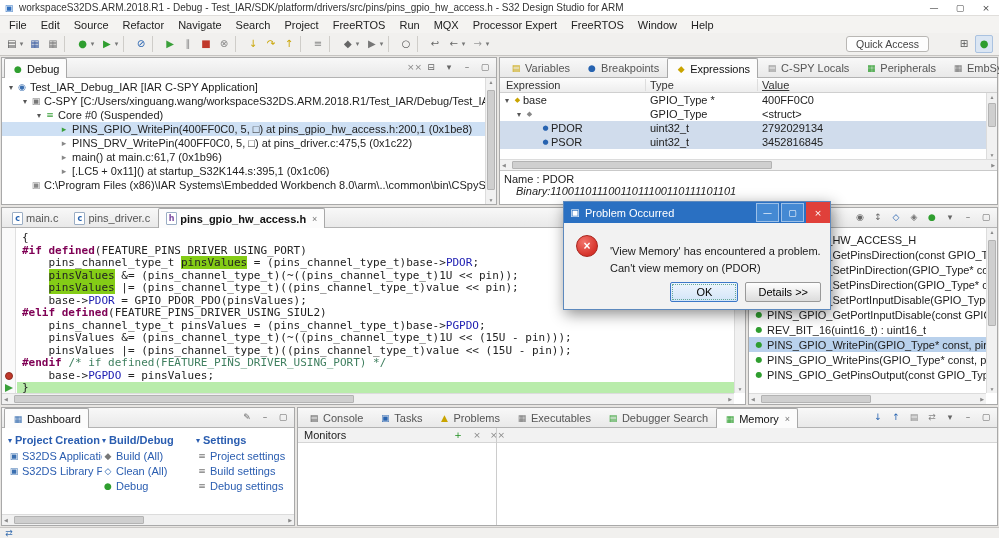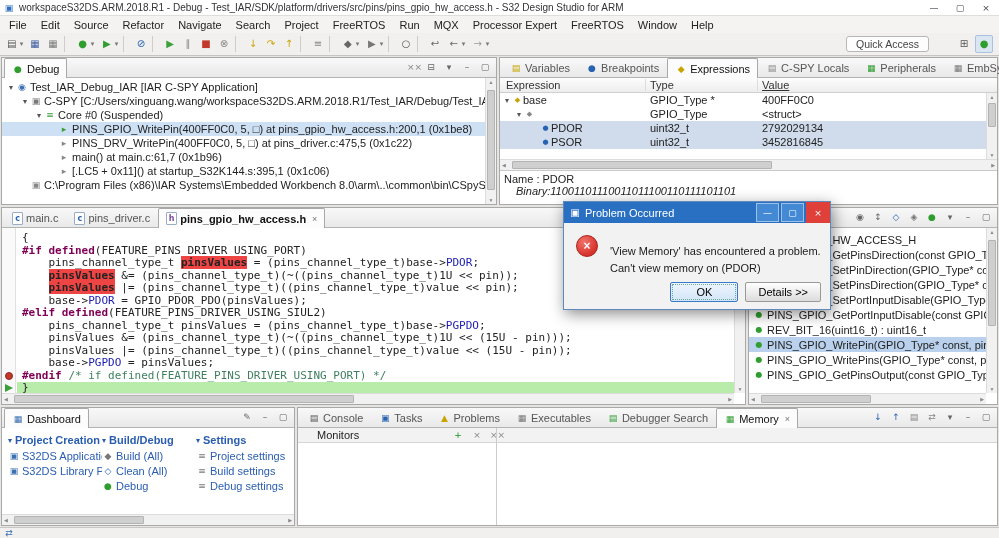--- a/index.html
+++ b/index.html
@@ -72,21 +72,21 @@
   #expr-detail .bin{padding-left:12px;font-style:italic;}
   
   #editor-pane{left:1px;top:207px;width:745px;height:198px;}
   #editor-gutter{position:absolute;left:0;top:20px;bottom:11px;width:14px;background:#fafafa;border-right:1px solid #e0e0e0;}
   #code-area{position:absolute;left:15px;top:20px;right:11px;bottom:11px;overflow:hidden;padding-top:4px;background:#fff;}
   .code-line{white-space:pre;height:12.5px;line-height:12.5px;font-family:"DejaVu Sans Mono",monospace;font-size:11px;padding-left:5px;}
   .code-line.current{background:#b9ecab;}
   .pp{color:#7f0055;font-weight:bold;}
   .cmt{color:#3f7f5f;}
   .field{color:#1a1ab0;}
-  .occ{background:#ef4444;font-weight:bold;}
+  .occ{background:#84cc16;font-weight:normal;}
   .marker{position:absolute;}
   .marker.breakpoint{left:3px;width:8px;height:8px;border-radius:50%;background:#c0392b;border:1px solid #8e2a20;}
   .marker.instruction-pointer{left:3px;width:0;height:0;border-left:8px solid #3aa03a;border-top:4px solid transparent;border-bottom:4px solid transparent;}
   #editor-vscroll{right:0;top:20px;bottom:11px;}
   #editor-hscroll{left:0;right:11px;bottom:0;}
   
   #outline-pane{left:748px;top:207px;width:250px;height:198px;}
   #outline-body{position:absolute;left:0;right:11px;top:20px;bottom:11px;overflow:hidden;padding-top:4px;}
   .orow{display:flex;align-items:center;height:15px;white-space:nowrap;font-size:11px;padding-left:4px;}
   .orow .ic{font-size:8px;}
@@ -99,21 +99,21 @@
   #dash-body{position:absolute;left:0;right:0;top:20px;bottom:11px;display:flex;padding:4px 0 0 6px;overflow:hidden;}
   .dash-col{width:94px;flex:none;overflow:hidden;}
   .dash-h{color:#2a5db0;font-weight:bold;height:16px;display:flex;align-items:center;white-space:nowrap;}
   .dash-h::before{content:"▾";font-size:8px;margin-right:3px;color:#2a5db0;}
   .dash-item{color:#2a5db0;height:15px;display:flex;align-items:center;white-space:nowrap;overflow:hidden;}
   .dash-item .txt{margin-left:2px;}
   #dash-hscroll{left:0;right:0;bottom:0;}
   
   #console-pane{left:297px;top:407px;width:701px;height:119px;}
   #console-body{position:absolute;left:0;right:0;top:20px;bottom:0;background:#fff;}
-  .mon-header{position:absolute;left:0;right:0;top:0;height:15px;background:#f2f2f2;border-bottom:1px solid #d5d5d5;display:flex;align-items:center;padding-left:19px;}
+  .mon-header{position:absolute;left:0;right:0;top:0;height:15px;background:#f2f2f2;border-bottom:1px solid #d5d5d5;display:flex;align-items:center;padding-left:6px;}
   .mon-icons{position:absolute;left:152px;display:flex;gap:3px;align-items:center;}
   #mon-divider{position:absolute;left:198px;top:0;bottom:0;width:1px;background:#cccccc;}
   
   #statusbar{position:absolute;left:0;top:527px;width:999px;height:11px;background:#f1f0ee;border-top:1px solid #c9c7c5;display:flex;align-items:center;padding-left:3px;}
   
   #dialog{position:absolute;left:563px;top:201px;width:268px;height:109px;background:#f2f2f2;border:1px solid #5d89bd;box-shadow:2px 4px 14px rgba(0,0,0,.45);z-index:50;}
   .dlg-title{height:21px;background:#2a70c2;display:flex;align-items:center;padding-left:5px;color:#fff;}
   .dlg-title .t{margin-left:4px;font-size:11px;}
   .dlg-title .ic{font-size:10px;}
   .dlg-btn{width:24px;height:21px;display:flex;align-items:center;justify-content:center;flex:none;}
@@ -431,22 +431,22 @@
       <div class="code-line"><span>{</span></div>
       <div class="code-line"><span class="pp">#if defined</span><span>(FEATURE_PINS_DRIVER_USING_PORT)</span></div>
       <div class="code-line"><span>    pins_channel_type_t </span><span class="occ">pinsValues</span><span> = (pins_channel_type_t)base-&gt;</span><span class="field">PDOR</span><span>;</span></div>
       <div class="code-line"><span>    </span><span class="occ">pinsValues</span><span> &amp;= (pins_channel_type_t)(~((pins_channel_type_t)1U &lt;&lt; pin));</span></div>
       <div class="code-line"><span>    </span><span class="occ">pinsValues</span><span> |= (pins_channel_type_t)((pins_channel_type_t)value &lt;&lt; pin);</span></div>
       <div class="code-line"><span>    base-&gt;</span><span class="field">PDOR</span><span> = GPIO_PDOR_PDO(pinsValues);</span></div>
       <div class="code-line"><span class="pp">#elif defined</span><span>(FEATURE_PINS_DRIVER_USING_SIUL2)</span></div>
       <div class="code-line"><span>    pins_channel_type_t pinsValues = (pins_channel_type_t)base-&gt;</span><span class="field">PGPDO</span><span>;</span></div>
       <div class="code-line"><span>    pinsValues &amp;= (pins_channel_type_t)(~((pins_channel_type_t)1U &lt;&lt; (15U - pin)));</span></div>
       <div class="code-line"><span>    pinsValues |= (pins_channel_type_t)((pins_channel_type_t)value &lt;&lt; (15U - pin));</span></div>
+      <div class="code-line"><span class="pp">#endif</span><span> </span><span class="cmt">/* if defined(FEATURE_PINS_DRIVER_USING_PORT) */</span></div>
       <div class="code-line"><span>    base-&gt;</span><span class="field">PGPDO</span><span> = pinsValues;</span></div>
-      <div class="code-line"><span class="pp">#endif</span><span> </span><span class="cmt">/* if defined(FEATURE_PINS_DRIVER_USING_PORT) */</span></div>
       <div class="code-line current"><span>}</span></div>
     </div>
   <div id="editor-vscroll" class="vscroll">
     <span class="sb-arr up">▲</span>
     <span class="sb-thumb" style="top:16px;height:52px;"></span>
     <span class="sb-arr dn">▼</span>
   </div>
   <div id="editor-hscroll" class="hscroll">
     <span class="sb-arr lf">◀</span>
     <span class="sb-thumb" style="left:12px;width:340px;"></span>

